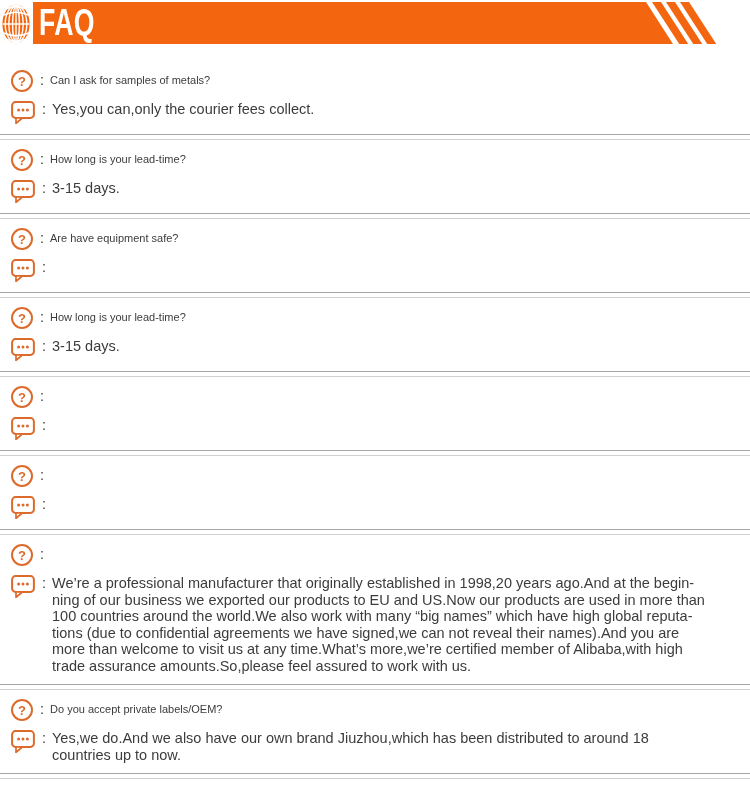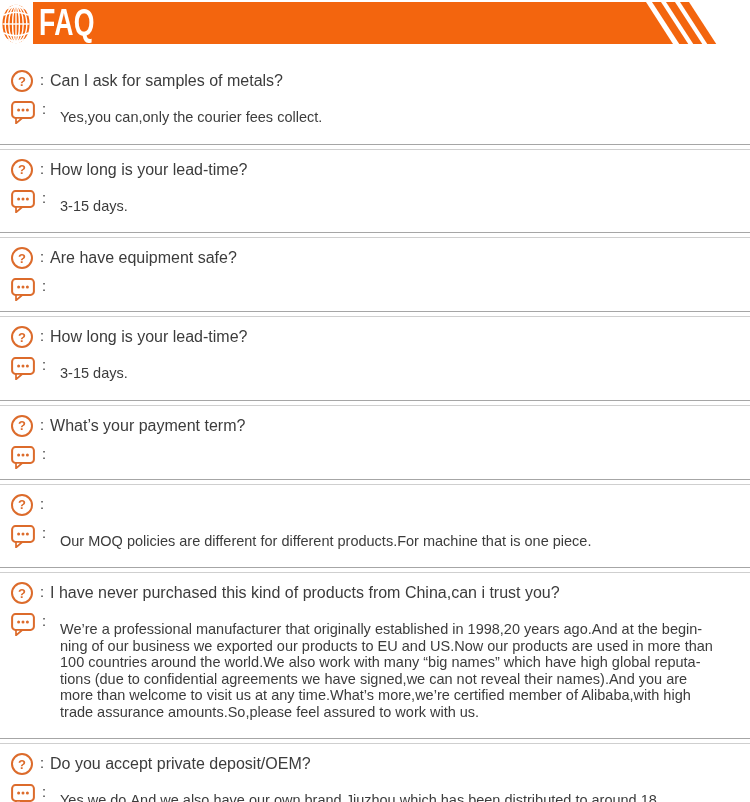--- a/index.html
+++ b/index.html
@@ -81,25 +81,25 @@
     line-height: 0;
   }
   .colon {
     flex: 0 0 auto;
     margin: 2px 6px 0 7px;
     font-size: 14.5px;
     line-height: 16.5px;
   }
   .q-text {
     margin: 0; padding-top: 2px;
-    font-size: 16px;
+    font-size: 11px;
     line-height: 17px;
   }
   .a-text {
-    margin: 8px; padding-top: 2px;
+    margin: 0; padding-top: 2px;
     font-size: 14.5px;
     line-height: 16.5px;
     white-space: pre-line;
   }
 
   .divider {
     height: 4px;
     border-top: 1px solid var(--divider-top);
     border-bottom: 1px solid var(--divider-bottom);
   }
@@ -230,67 +230,64 @@
       </div>
     </section>
     <div class="divider"></div>
 
     <section class="faq-item">
       <div class="row q-row">
         <span class="q-icon">
             <i>?</i>
           </span>
         <span class="colon">:</span>
-        <p class="q-text">What’s your payment term?</p>
-      </div>
-      <div class="row a-row">
-        <span class="a-icon">
-          <svg width="24" height="25" viewBox="0 0 24 25">
-            <rect x="1.1" y="3.1" width="21.8" height="15.8" rx="3.4" fill="none" stroke="currentColor" stroke-width="2"></rect>
-            <circle cx="7.6" cy="11" r="1.5" fill="currentColor"></circle>
-            <circle cx="12" cy="11" r="1.5" fill="currentColor"></circle>
-            <circle cx="16.4" cy="11" r="1.5" fill="currentColor"></circle>
-            <path d="M5,19 L5,24.4 L11.3,19 Z" fill="#ffffff" stroke="currentColor" stroke-width="1.7" stroke-linejoin="round"></path>
-          </svg>
-        </span>
-        <span class="colon">:</span>
-      </div>
-    </section>
-    <div class="divider"></div>
-
-    <section class="faq-item">
-      <div class="row q-row">
-        <span class="q-icon">
-            <i>?</i>
-          </span>
-        <span class="colon">:</span>
-      </div>
-      <div class="row a-row">
-        <span class="a-icon">
-          <svg width="24" height="25" viewBox="0 0 24 25">
-            <rect x="1.1" y="3.1" width="21.8" height="15.8" rx="3.4" fill="none" stroke="currentColor" stroke-width="2"></rect>
-            <circle cx="7.6" cy="11" r="1.5" fill="currentColor"></circle>
-            <circle cx="12" cy="11" r="1.5" fill="currentColor"></circle>
-            <circle cx="16.4" cy="11" r="1.5" fill="currentColor"></circle>
-            <path d="M5,19 L5,24.4 L11.3,19 Z" fill="#ffffff" stroke="currentColor" stroke-width="1.7" stroke-linejoin="round"></path>
-          </svg>
-        </span>
-        <span class="colon">:</span>
-        <p class="a-text">Our MOQ policies are different for different products.For machine that is one piece.</p>
-      </div>
-    </section>
-    <div class="divider"></div>
-
-    <section class="faq-item">
-      <div class="row q-row">
-        <span class="q-icon">
-            <i>?</i>
-          </span>
-        <span class="colon">:</span>
-        <p class="q-text">I have never purchased this kind of products from China,can i trust you?</p>
+      </div>
+      <div class="row a-row">
+        <span class="a-icon">
+          <svg width="24" height="25" viewBox="0 0 24 25">
+            <rect x="1.1" y="3.1" width="21.8" height="15.8" rx="3.4" fill="none" stroke="currentColor" stroke-width="2"></rect>
+            <circle cx="7.6" cy="11" r="1.5" fill="currentColor"></circle>
+            <circle cx="12" cy="11" r="1.5" fill="currentColor"></circle>
+            <circle cx="16.4" cy="11" r="1.5" fill="currentColor"></circle>
+            <path d="M5,19 L5,24.4 L11.3,19 Z" fill="#ffffff" stroke="currentColor" stroke-width="1.7" stroke-linejoin="round"></path>
+          </svg>
+        </span>
+        <span class="colon">:</span>
+      </div>
+    </section>
+    <div class="divider"></div>
+
+    <section class="faq-item">
+      <div class="row q-row">
+        <span class="q-icon">
+            <i>?</i>
+          </span>
+        <span class="colon">:</span>
+      </div>
+      <div class="row a-row">
+        <span class="a-icon">
+          <svg width="24" height="25" viewBox="0 0 24 25">
+            <rect x="1.1" y="3.1" width="21.8" height="15.8" rx="3.4" fill="none" stroke="currentColor" stroke-width="2"></rect>
+            <circle cx="7.6" cy="11" r="1.5" fill="currentColor"></circle>
+            <circle cx="12" cy="11" r="1.5" fill="currentColor"></circle>
+            <circle cx="16.4" cy="11" r="1.5" fill="currentColor"></circle>
+            <path d="M5,19 L5,24.4 L11.3,19 Z" fill="#ffffff" stroke="currentColor" stroke-width="1.7" stroke-linejoin="round"></path>
+          </svg>
+        </span>
+        <span class="colon">:</span>
+      </div>
+    </section>
+    <div class="divider"></div>
+
+    <section class="faq-item">
+      <div class="row q-row">
+        <span class="q-icon">
+            <i>?</i>
+          </span>
+        <span class="colon">:</span>
       </div>
       <div class="row a-row">
         <span class="a-icon">
           <svg width="24" height="25" viewBox="0 0 24 25">
             <rect x="1.1" y="3.1" width="21.8" height="15.8" rx="3.4" fill="none" stroke="currentColor" stroke-width="2"></rect>
             <circle cx="7.6" cy="11" r="1.5" fill="currentColor"></circle>
             <circle cx="12" cy="11" r="1.5" fill="currentColor"></circle>
             <circle cx="16.4" cy="11" r="1.5" fill="currentColor"></circle>
             <path d="M5,19 L5,24.4 L11.3,19 Z" fill="#ffffff" stroke="currentColor" stroke-width="1.7" stroke-linejoin="round"></path>
           </svg>
@@ -305,21 +302,21 @@
       </div>
     </section>
     <div class="divider"></div>
 
     <section class="faq-item">
       <div class="row q-row">
         <span class="q-icon">
             <i>?</i>
           </span>
         <span class="colon">:</span>
-        <p class="q-text">Do you accept private deposit/OEM?</p>
+        <p class="q-text">Do you accept private labels/OEM?</p>
       </div>
       <div class="row a-row">
         <span class="a-icon">
           <svg width="24" height="25" viewBox="0 0 24 25">
             <rect x="1.1" y="3.1" width="21.8" height="15.8" rx="3.4" fill="none" stroke="currentColor" stroke-width="2"></rect>
             <circle cx="7.6" cy="11" r="1.5" fill="currentColor"></circle>
             <circle cx="12" cy="11" r="1.5" fill="currentColor"></circle>
             <circle cx="16.4" cy="11" r="1.5" fill="currentColor"></circle>
             <path d="M5,19 L5,24.4 L11.3,19 Z" fill="#ffffff" stroke="currentColor" stroke-width="1.7" stroke-linejoin="round"></path>
           </svg>

